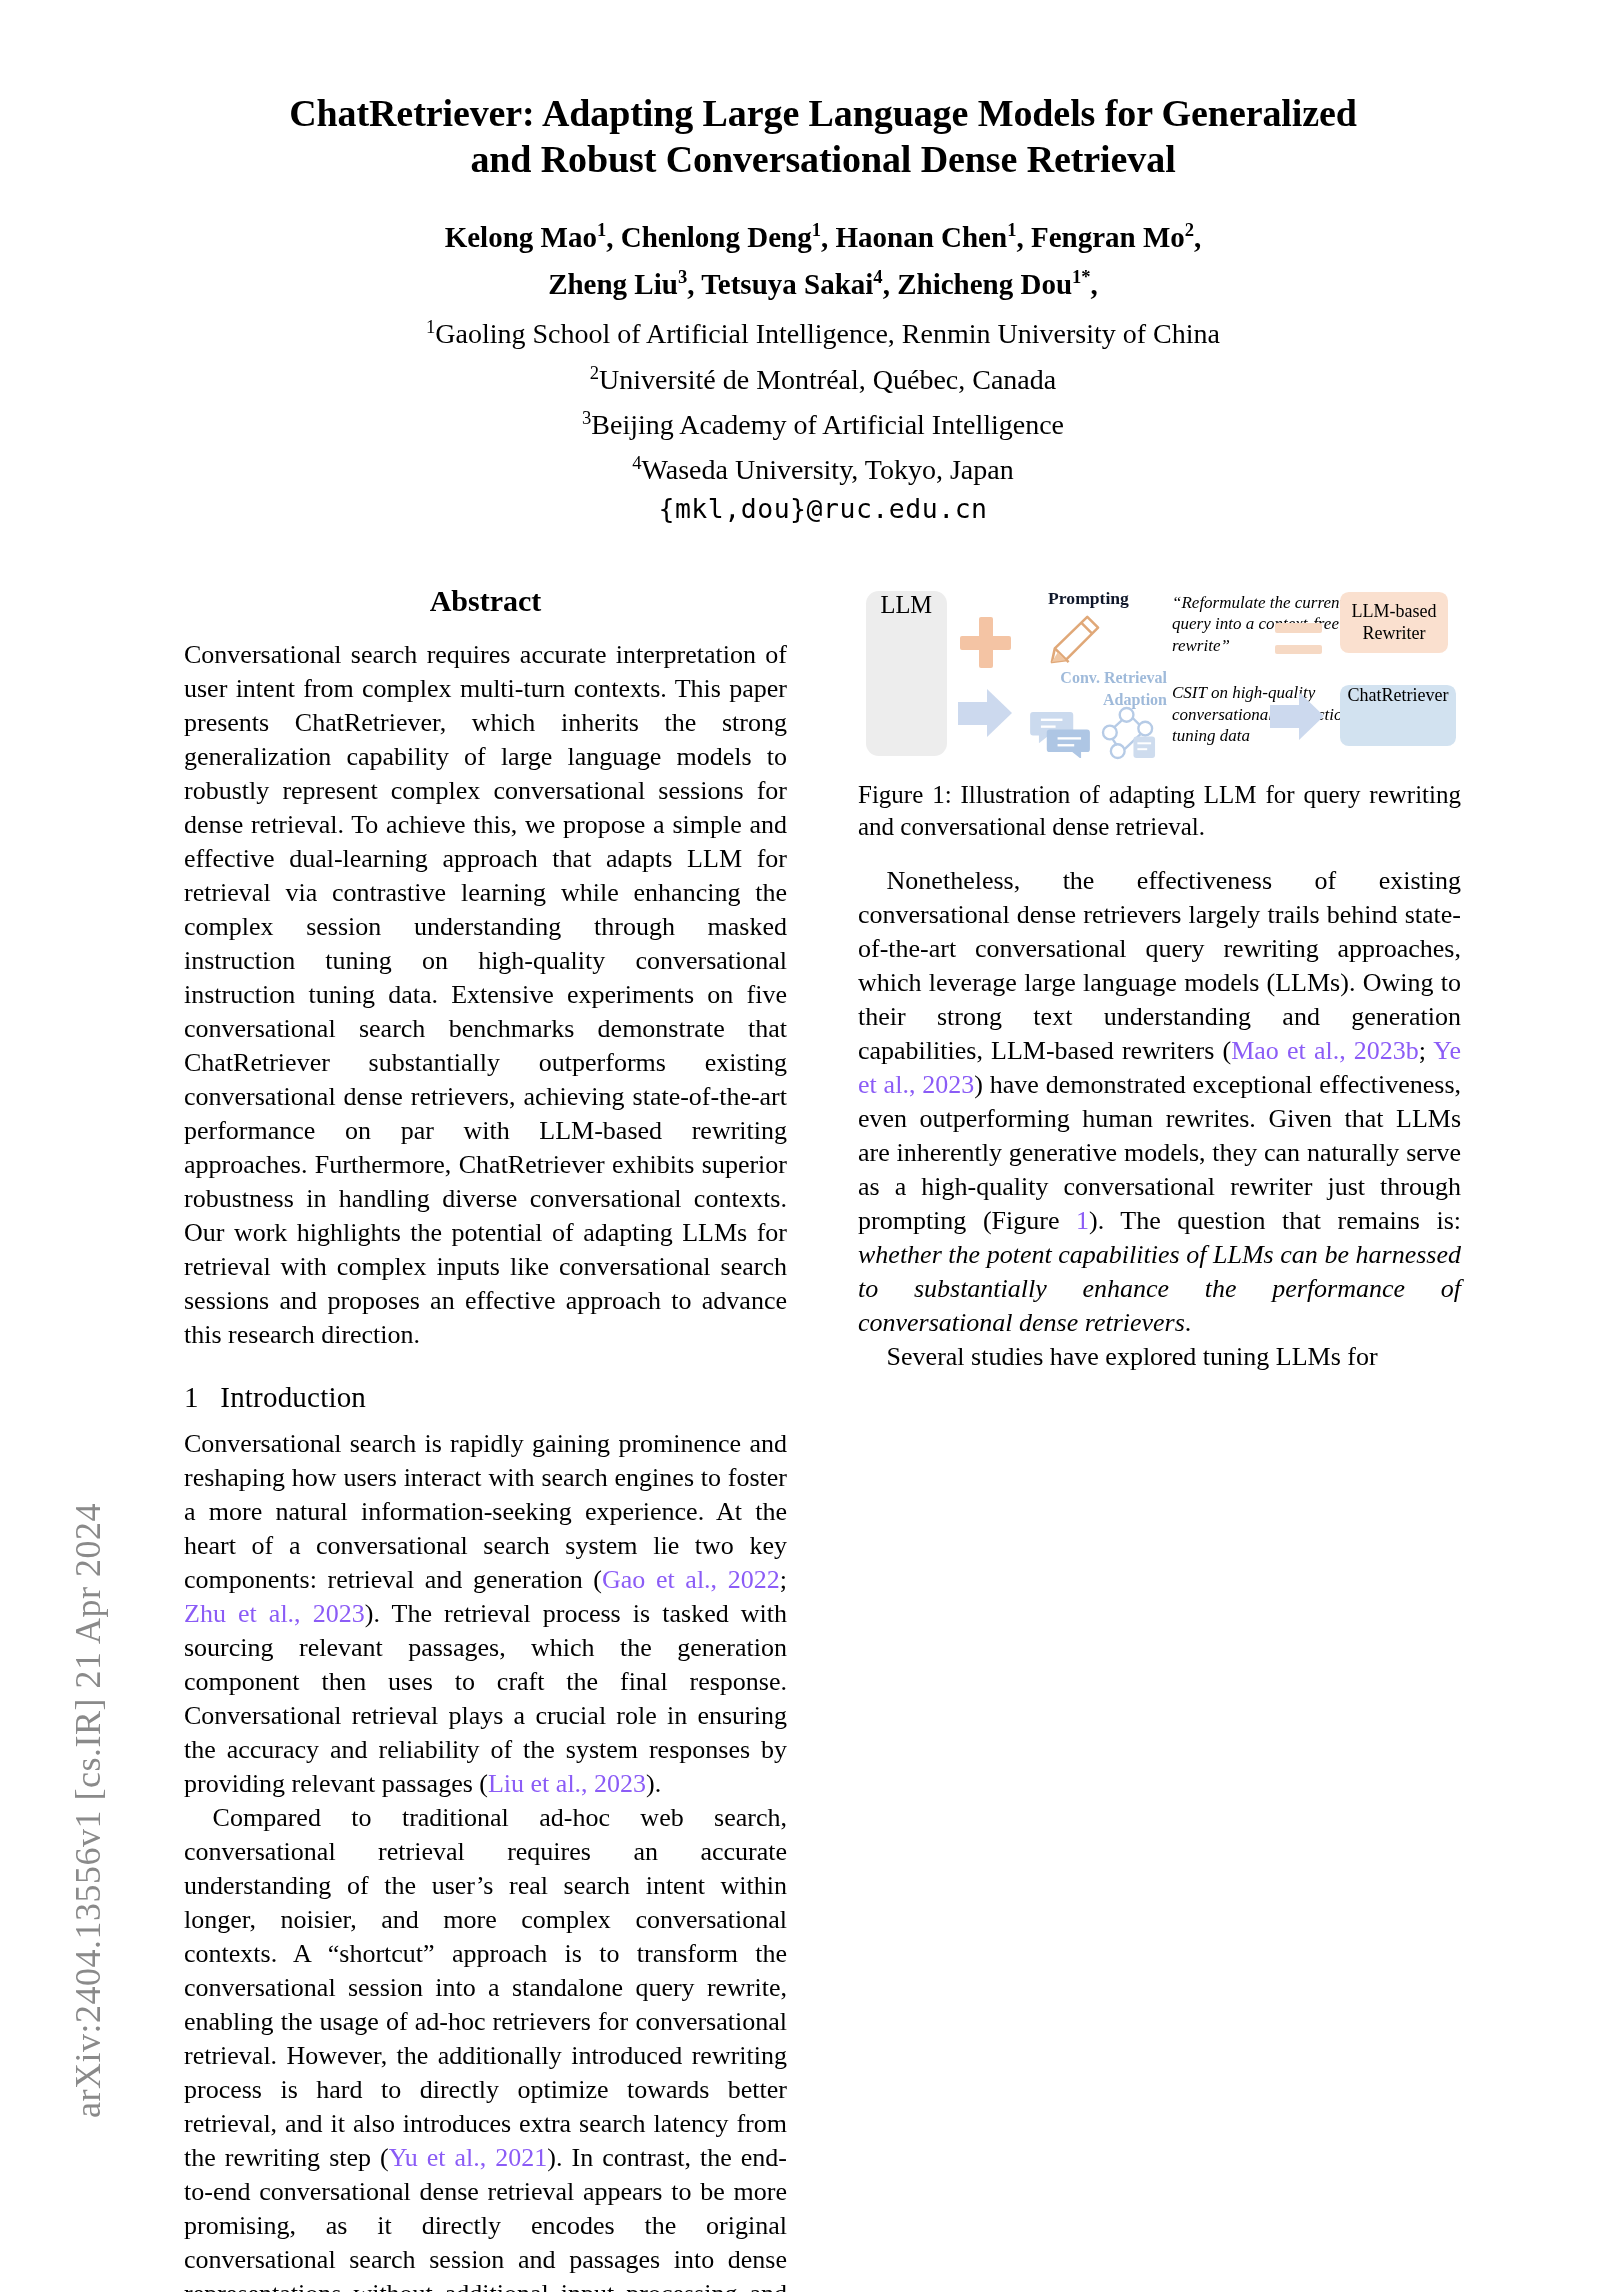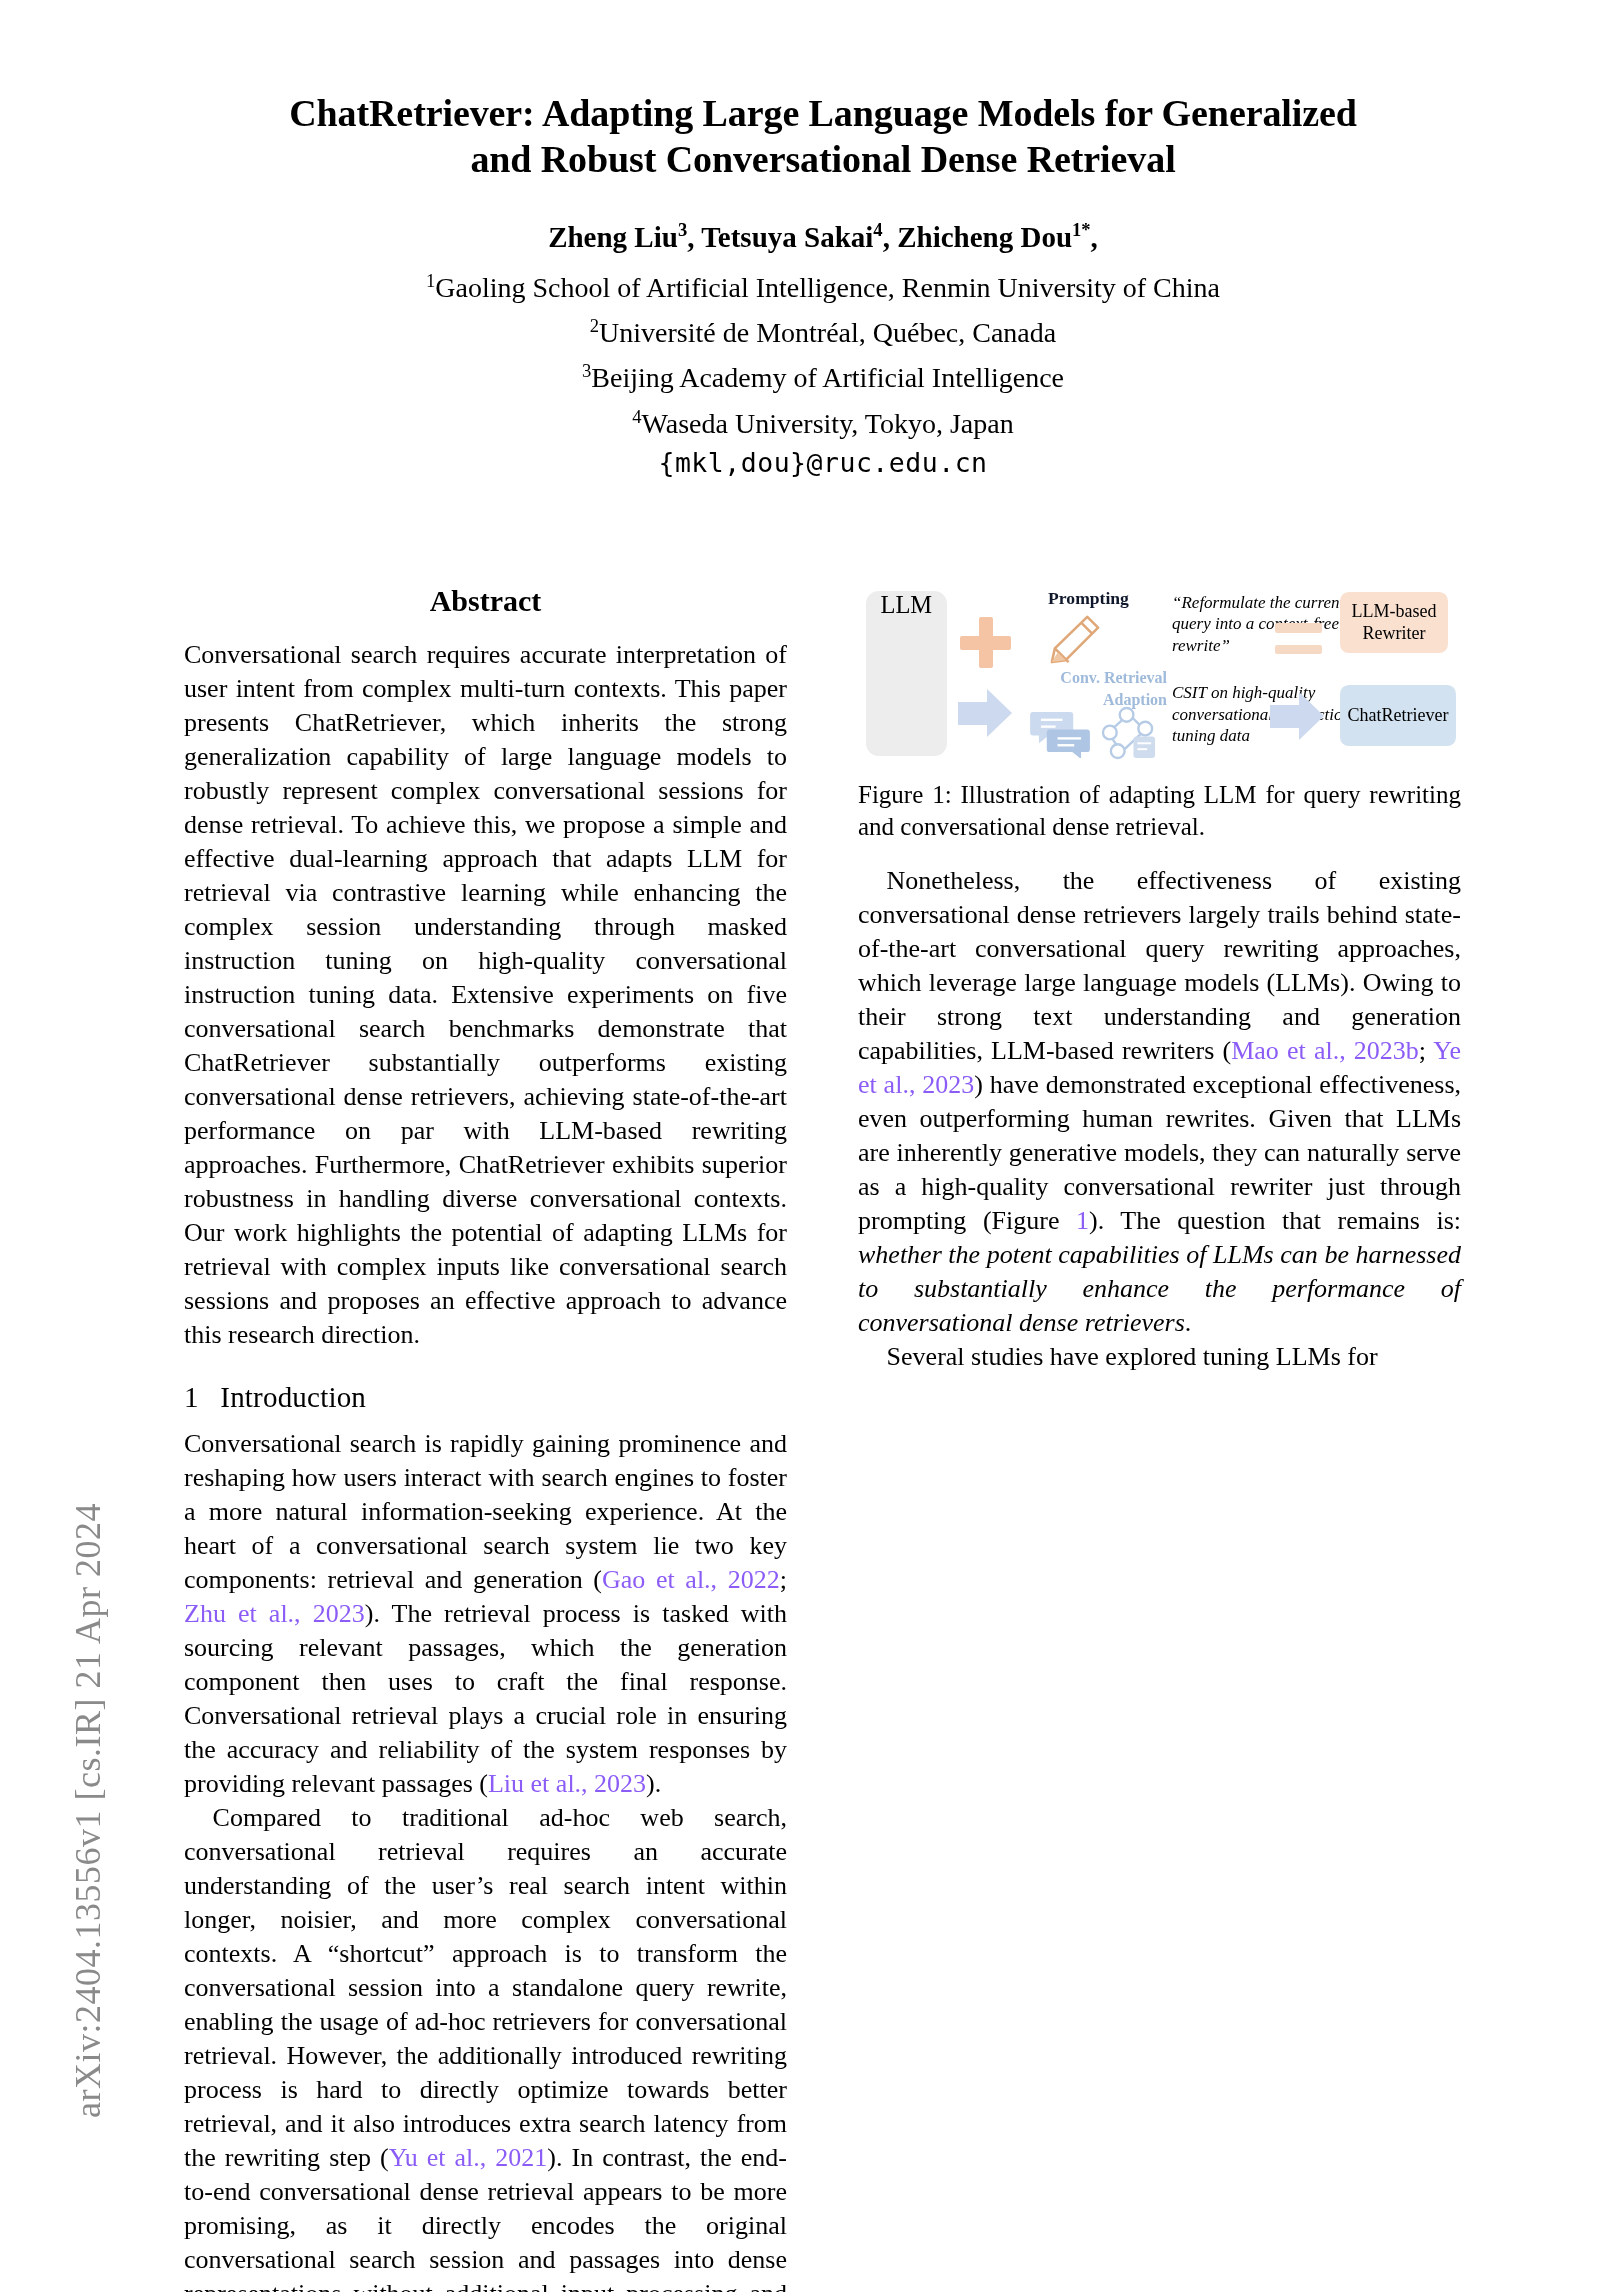--- a/index.html
+++ b/index.html
@@ -215,21 +215,21 @@
     background: #fae0cf;
     border-radius: 8.8px;
     display: flex; align-items: center; justify-content: center;
     text-align: center; font-size: 18px; line-height: 22.5px;
   }
   #chatretriever-box {
     position: absolute; left: 482px; top: 101px;
     width: 116px; height: 61px;
     background: #d2e2f0;
     border-radius: 8.8px;
-    display: flex; align-items: center; justify-content: center;
+    display: flex; align-items: flex-start; justify-content: center;
     text-align: center; font-size: 18px;
   }
   #fig-caption {
     margin-top: 15.7px;
     font-size: 25px;
     line-height: 32px;
     text-align: justify;
   }
 </style>
 </head>
@@ -238,20 +238,21 @@
 <div id="arxiv-stamp">
   <div class="vert">arXiv:2404.13556v1  [cs.IR]  21 Apr 2024</div>
 </div>
 
 <div id="page">
 
   <div id="title-block">
     <h1 id="paper-title">ChatRetriever: Adapting Large Language Models for Generalized and Robust Conversational Dense Retrieval</h1>
 
     <div id="authors">
+      <div>Kelong Mao<sup>1</sup>, Chenlong Deng<sup>1</sup>, Haonan Chen<sup>1</sup>, Fengran Mo<sup>2</sup>,</div>
       <div>Zheng Liu<sup>3</sup>, Tetsuya Sakai<sup>4</sup>, Zhicheng Dou<sup>1*</sup>,</div>
     </div>
 
     <div id="affiliations">
       <div class="aff"><sup>1</sup>Gaoling School of Artificial Intelligence, Renmin University of China</div>
       <div class="aff"><sup>2</sup>Université de Montréal, Québec, Canada</div>
       <div class="aff"><sup>3</sup>Beijing Academy of Artificial Intelligence</div>
       <div class="aff"><sup>4</sup>Waseda University, Tokyo, Japan</div>
     </div>
 

